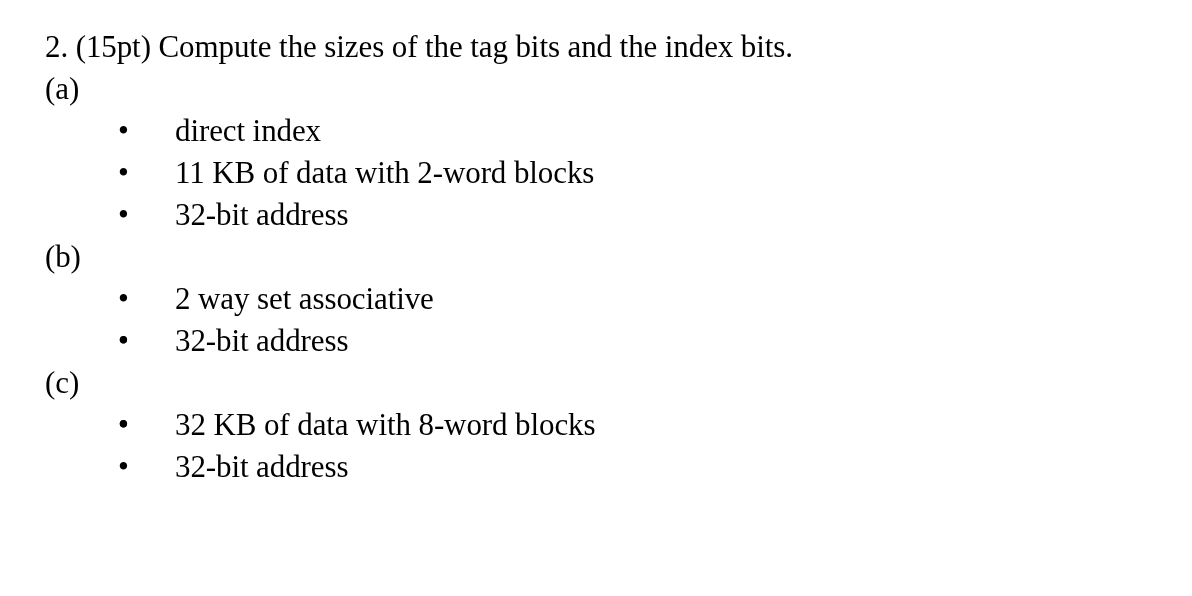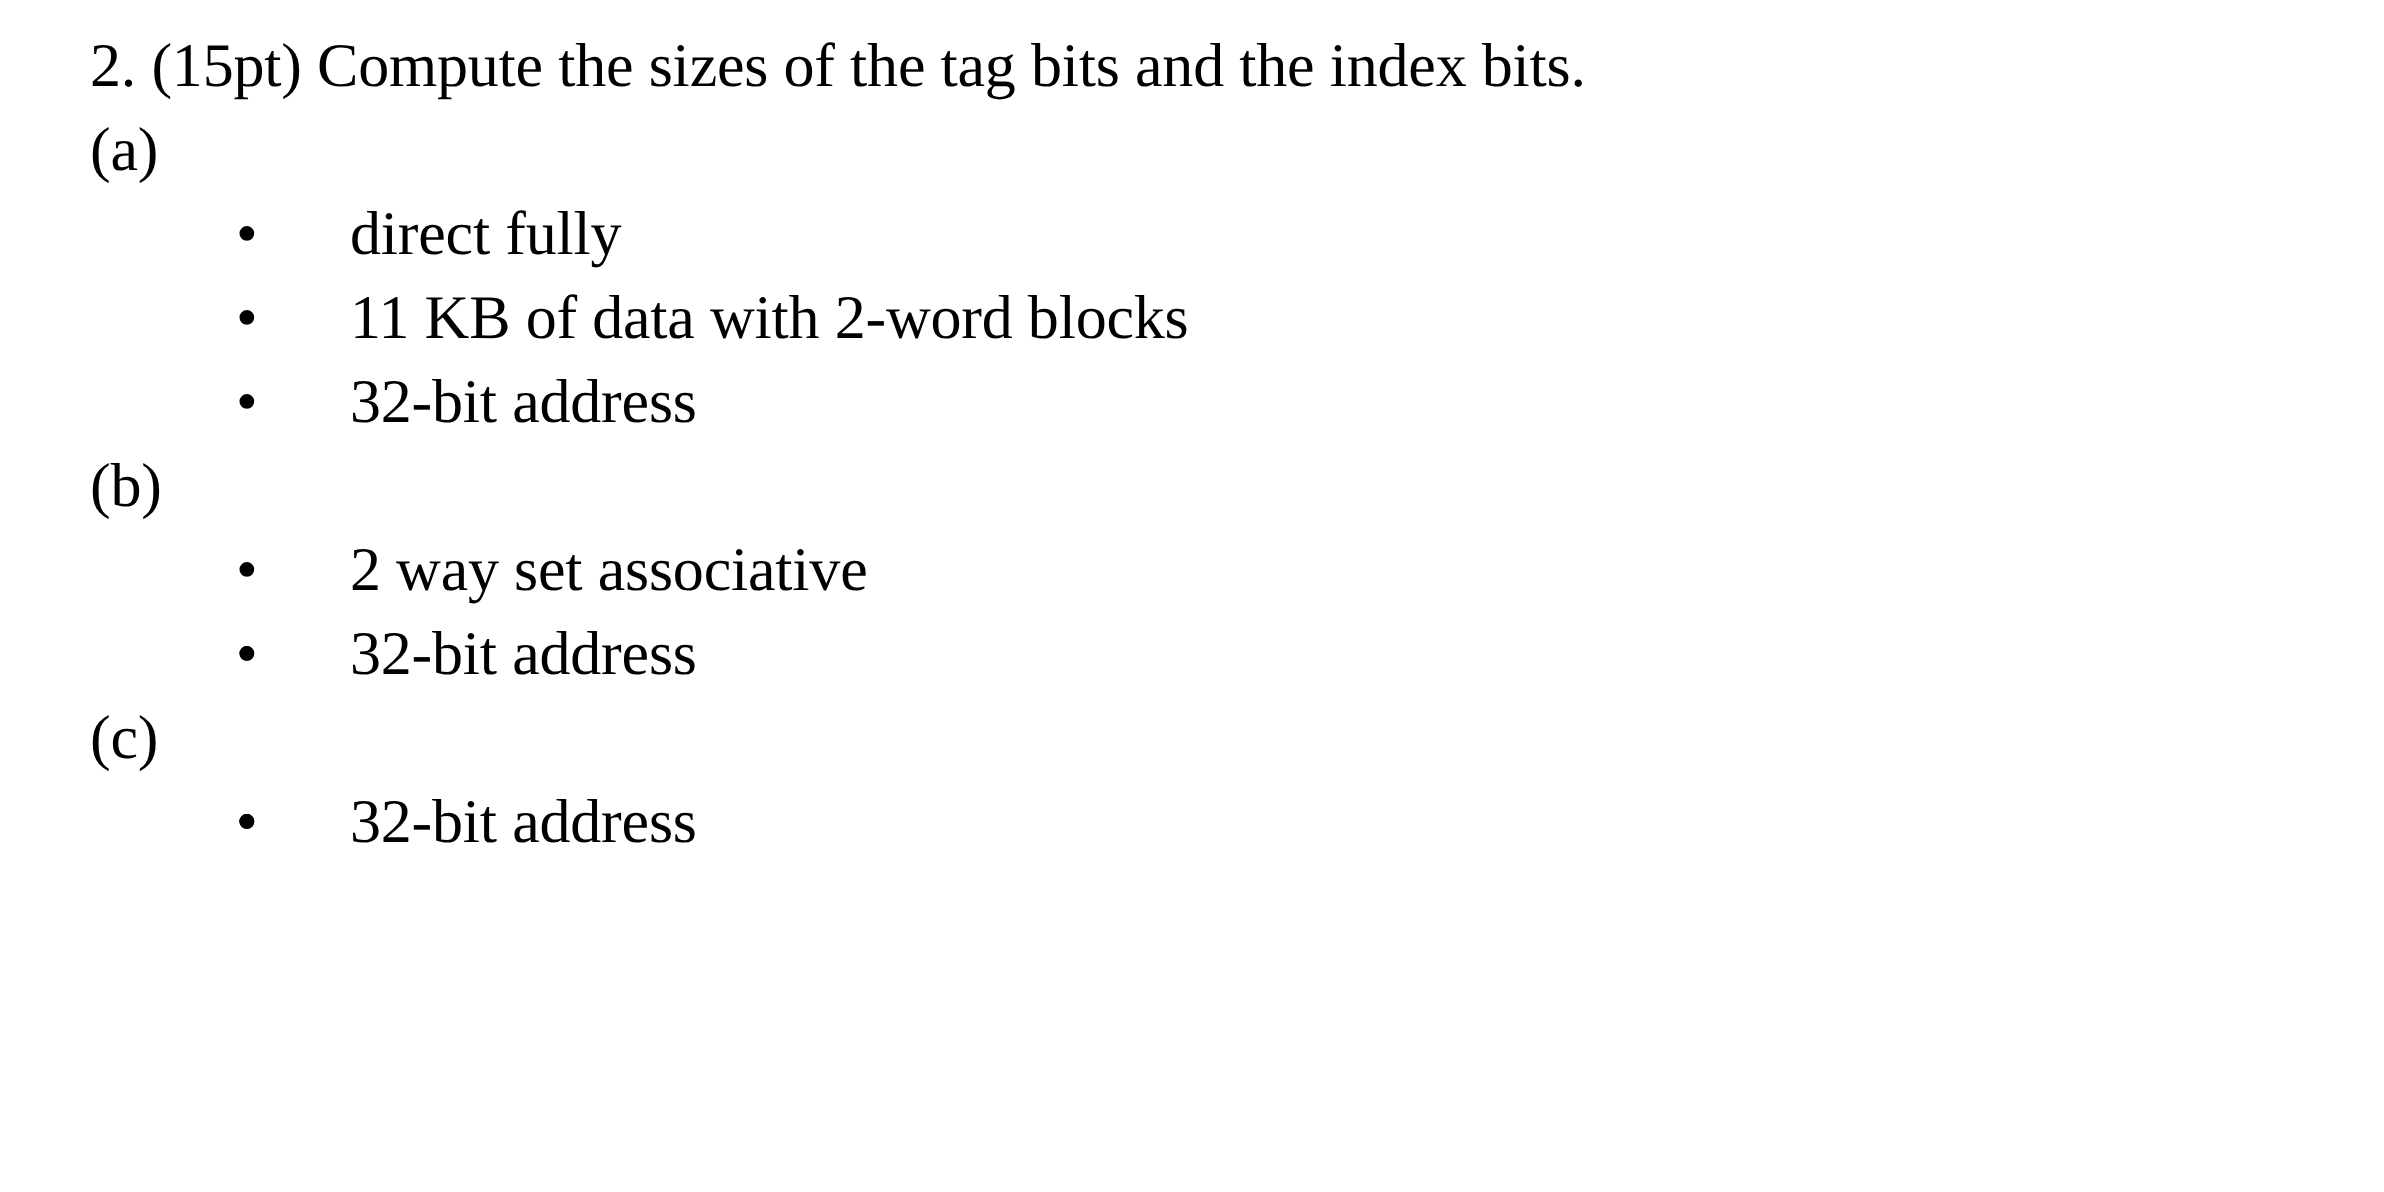--- a/index.html
+++ b/index.html
@@ -16,21 +16,21 @@
     background: #ffffff;
     overflow: hidden;
     font-family: "Liberation Serif", "DejaVu Serif", serif;
     color: #000000;
     -webkit-font-smoothing: antialiased;
   }
 
   .content {
     position: absolute;
     left: 45px;
-    top: 12px;
+    top: 26px;
     right: 0;
   }
 
   .question-heading {
     font-size: 31px;
     line-height: 42px;
     white-space: nowrap;
     letter-spacing: -0.1px;
   }
 
@@ -80,21 +80,21 @@
 <div class="page">
   <div class="content">
 
     <div class="question-heading">2. (15pt) Compute the sizes of the tag bits and the index bits.</div>
 
     <div class="section">
       <div class="section-label">(a)</div>
       <ul class="bullet-list">
         <li class="bullet-item">
           <span class="bullet-marker">•</span>
-          <span class="bullet-text">direct fully</span>
+          <span class="bullet-text">direct index</span>
         </li>
         <li class="bullet-item">
           <span class="bullet-marker">•</span>
           <span class="bullet-text">11 KB of data with 2-word blocks</span>
         </li>
         <li class="bullet-item">
           <span class="bullet-marker">•</span>
           <span class="bullet-text">32-bit address</span>
         </li>
       </ul>
@@ -118,20 +118,21 @@
     </div>
 
     <div class="section">
       <div class="section-label">(c)</div>
       <ul class="bullet-list">
         <li class="bullet-item">
           <span class="bullet-marker">•</span>
         </li>
         <li class="bullet-item">
           <span class="bullet-marker">•</span>
+          <span class="bullet-text">32 KB of data with 8-word blocks</span>
         </li>
         <li class="bullet-item">
           <span class="bullet-marker">•</span>
           <span class="bullet-text">32-bit address</span>
         </li>
       </ul>
     </div>
 
   </div>
 </div>

